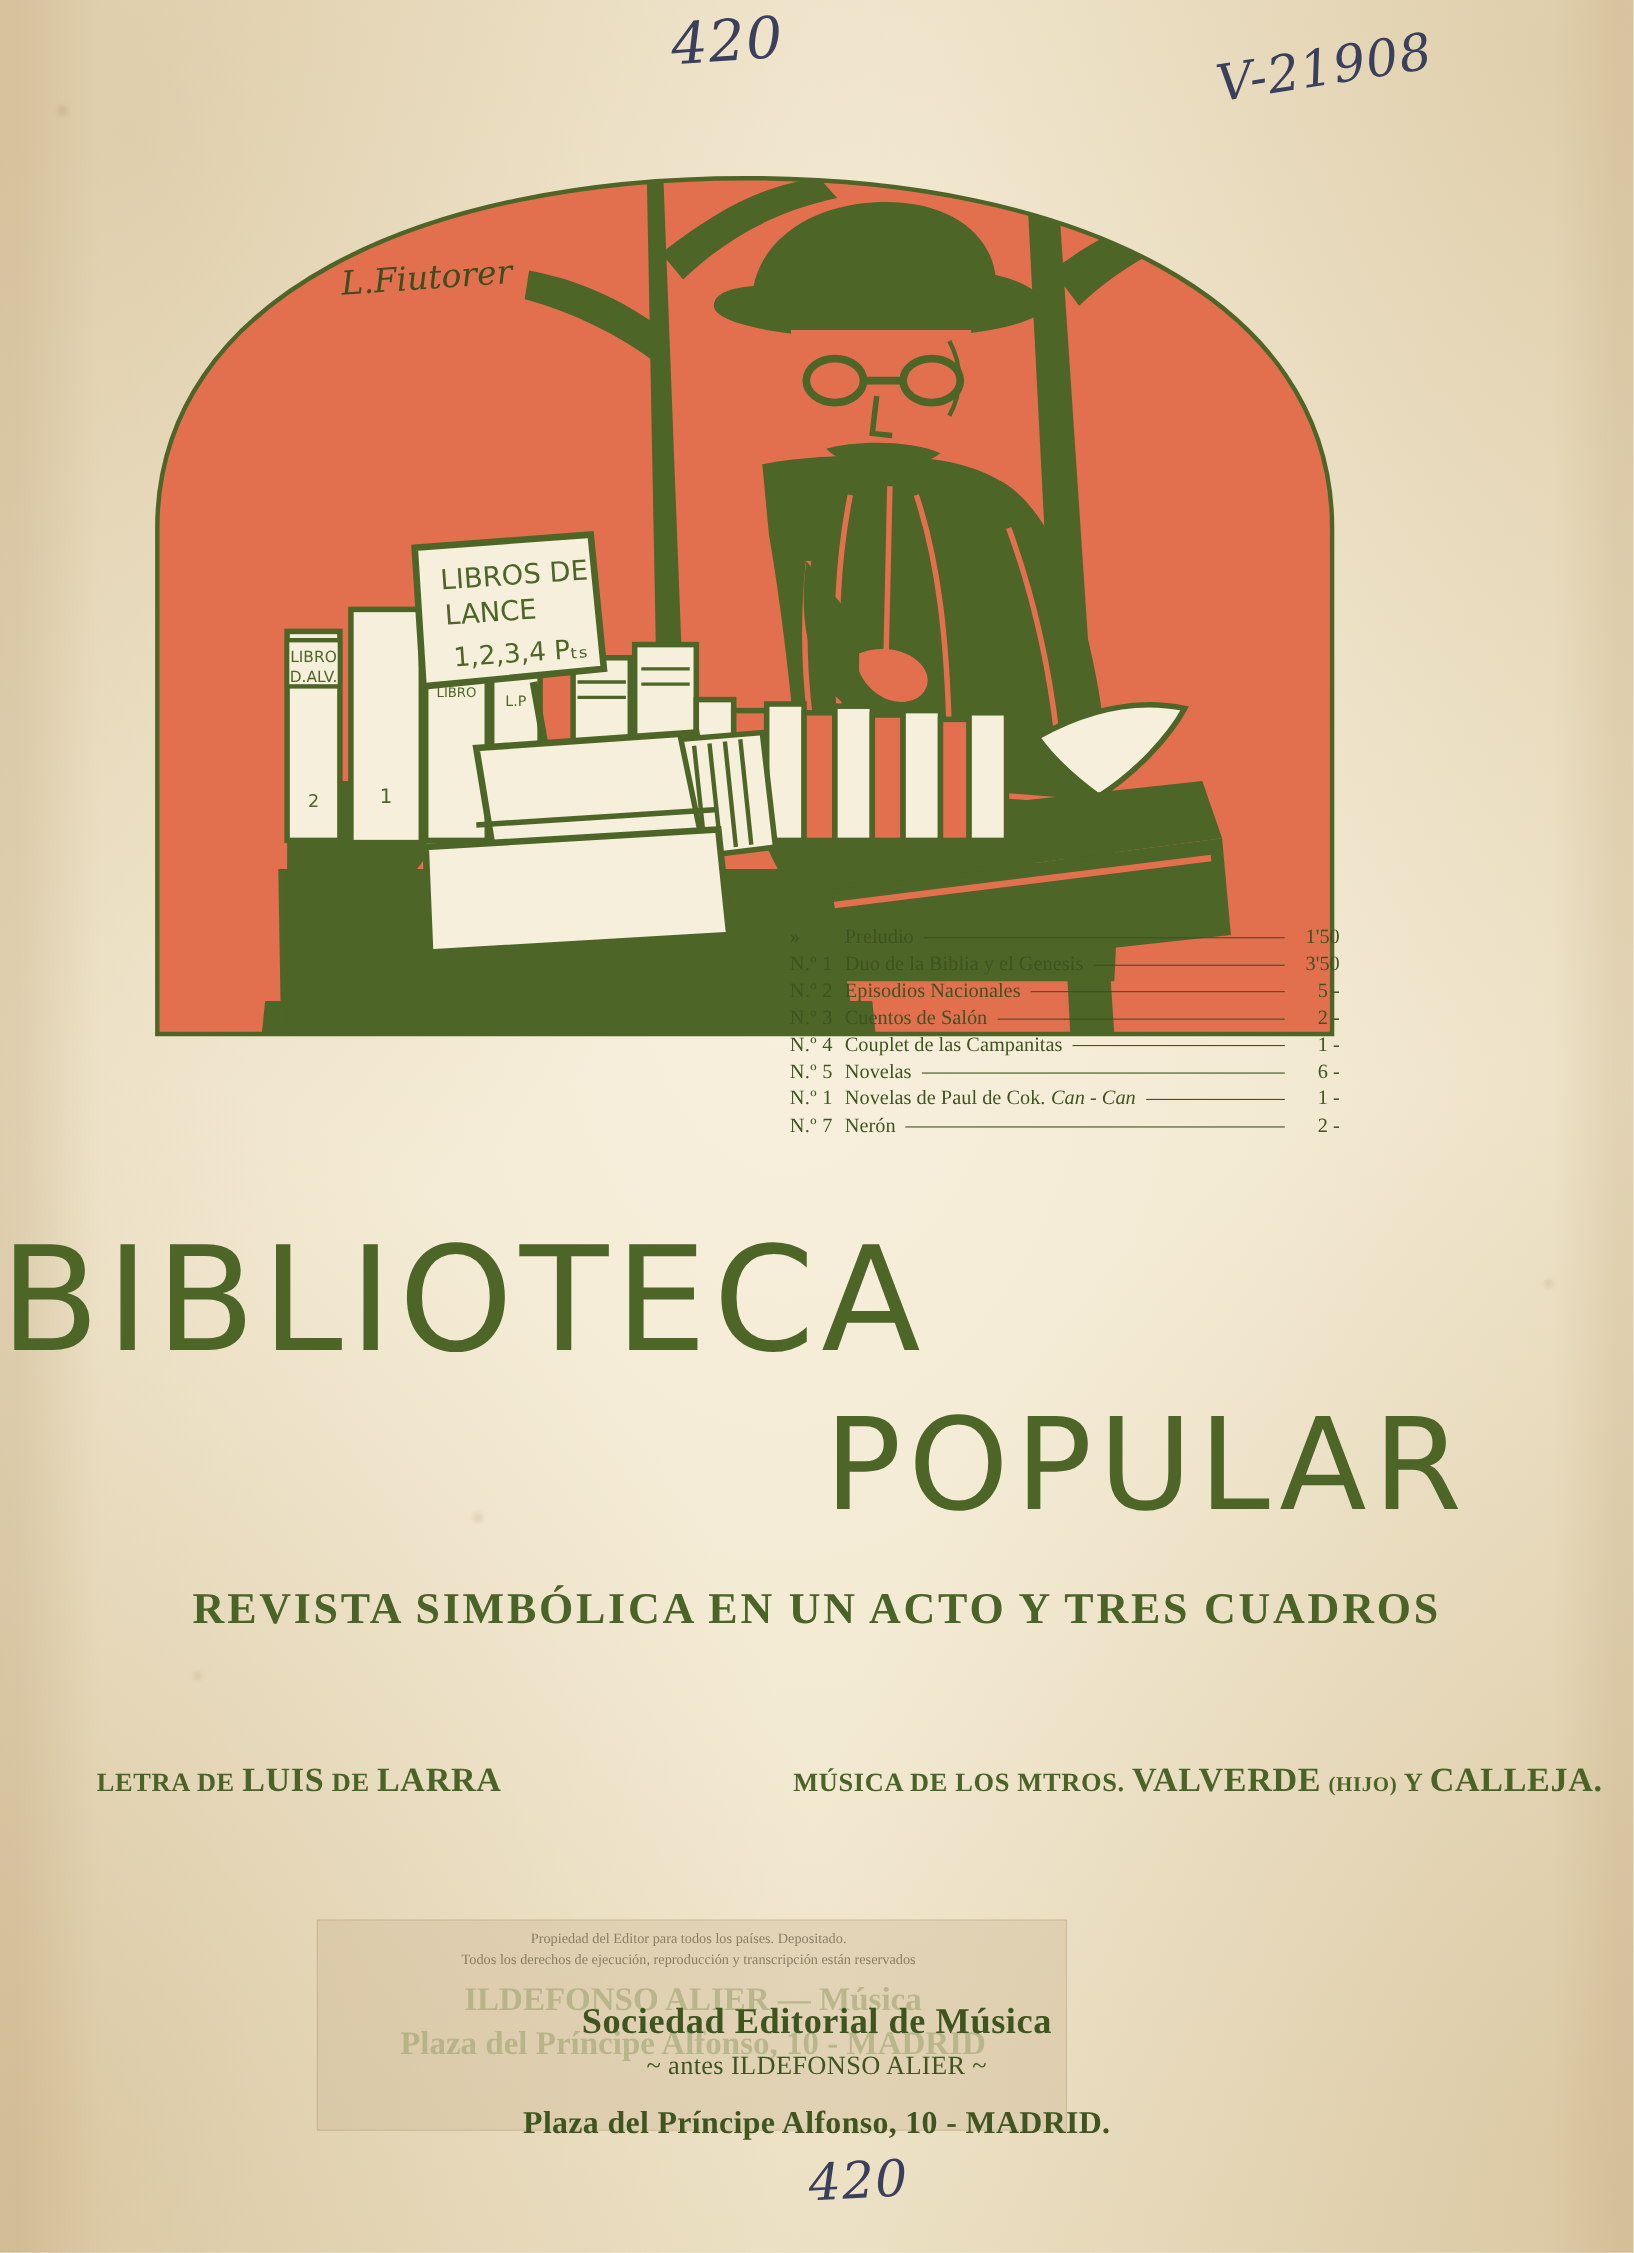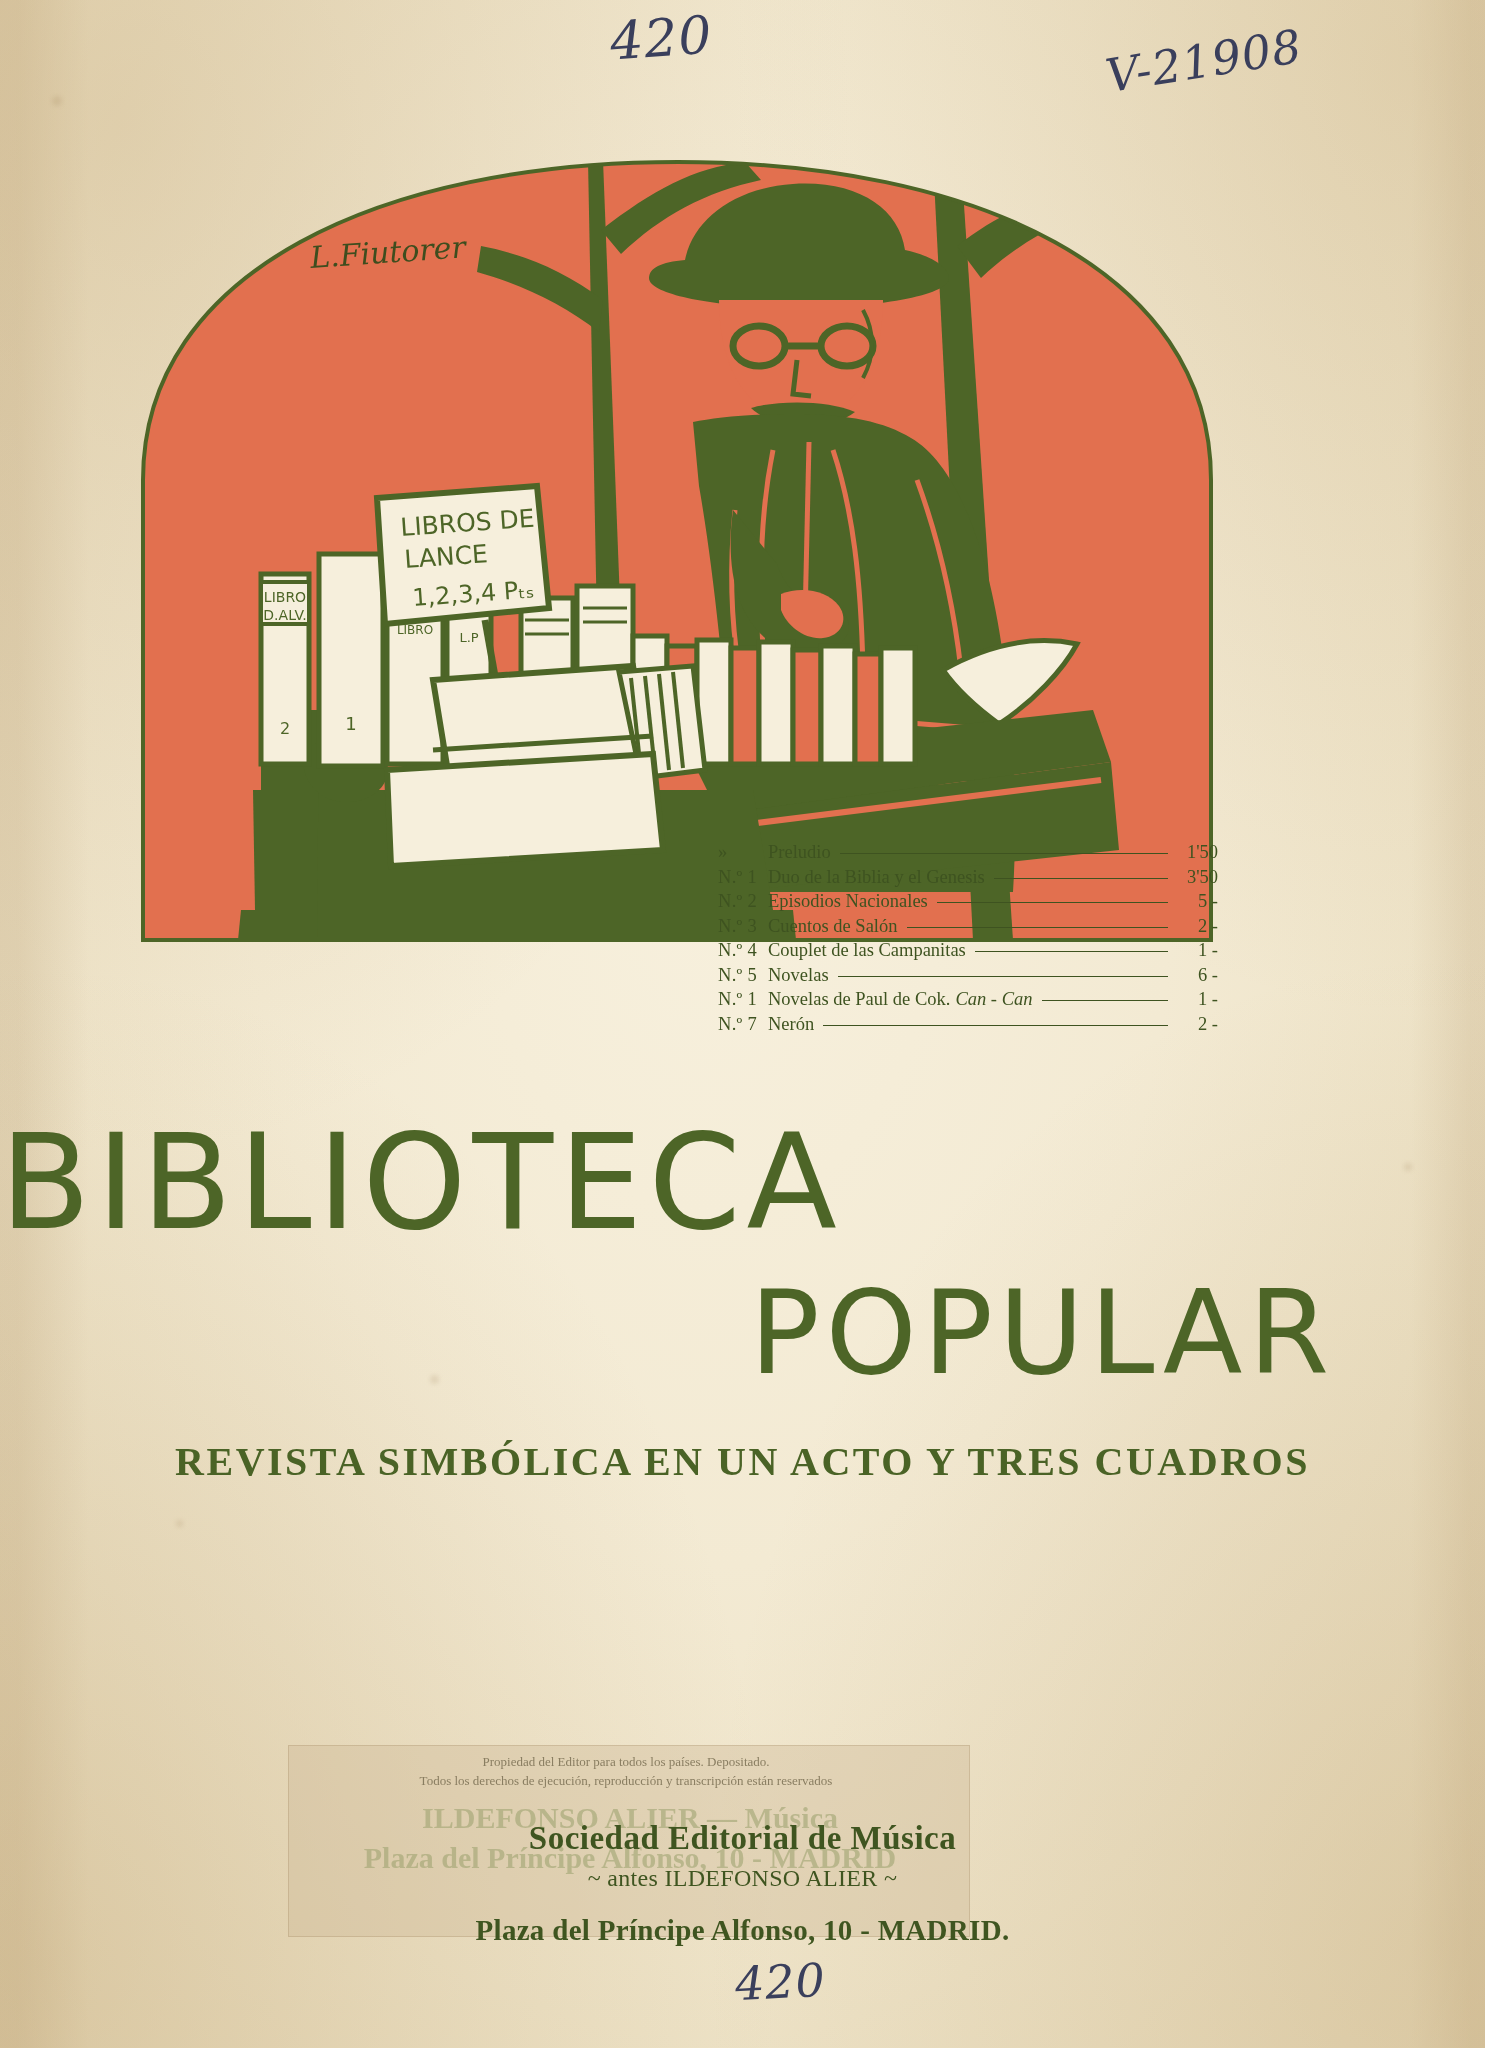--- a/index.html
+++ b/index.html
@@ -325,20 +325,34 @@
     <span class="tk-dots"></span>
     <span class="tk-price">2 -</span>
   </div>
 </div>
 
 <div class="title-main">BIBLIOTECA</div>
 <div class="title-sub">POPULAR</div>
 <div class="subtitle">REVISTA SIMBÓLICA EN UN ACTO Y TRES CUADROS</div>
 
 <div class="credits">
+  <div class="cr-left">
+    <span>LETRA</span>
+    <span>DE</span>
+    <span class="big">LUIS</span>
+    <span>DE</span>
+    <span class="big">LARRA</span>
+  </div>
+  <div class="cr-right">
+    <span>MÚSICA DE LOS MTROS.</span>
+    <span class="big">VALVERDE</span>
+    <span class="small">(HIJO)</span>
+    <span>Y</span>
+    <span class="big">CALLEJA.</span>
+  </div>
 </div>
 
 <div class="stamp"></div>
 <div class="stamp-text">
   <div>Propiedad del Editor para todos los países.  Depositado.</div>
   <div>Todos los derechos de ejecución, reproducción y transcripción están reservados</div>
 </div>
 <div class="stamp-ghost">
   <div>ILDEFONSO ALIER — Música</div>
   <div>Plaza del Príncipe Alfonso, 10 - MADRID</div>

